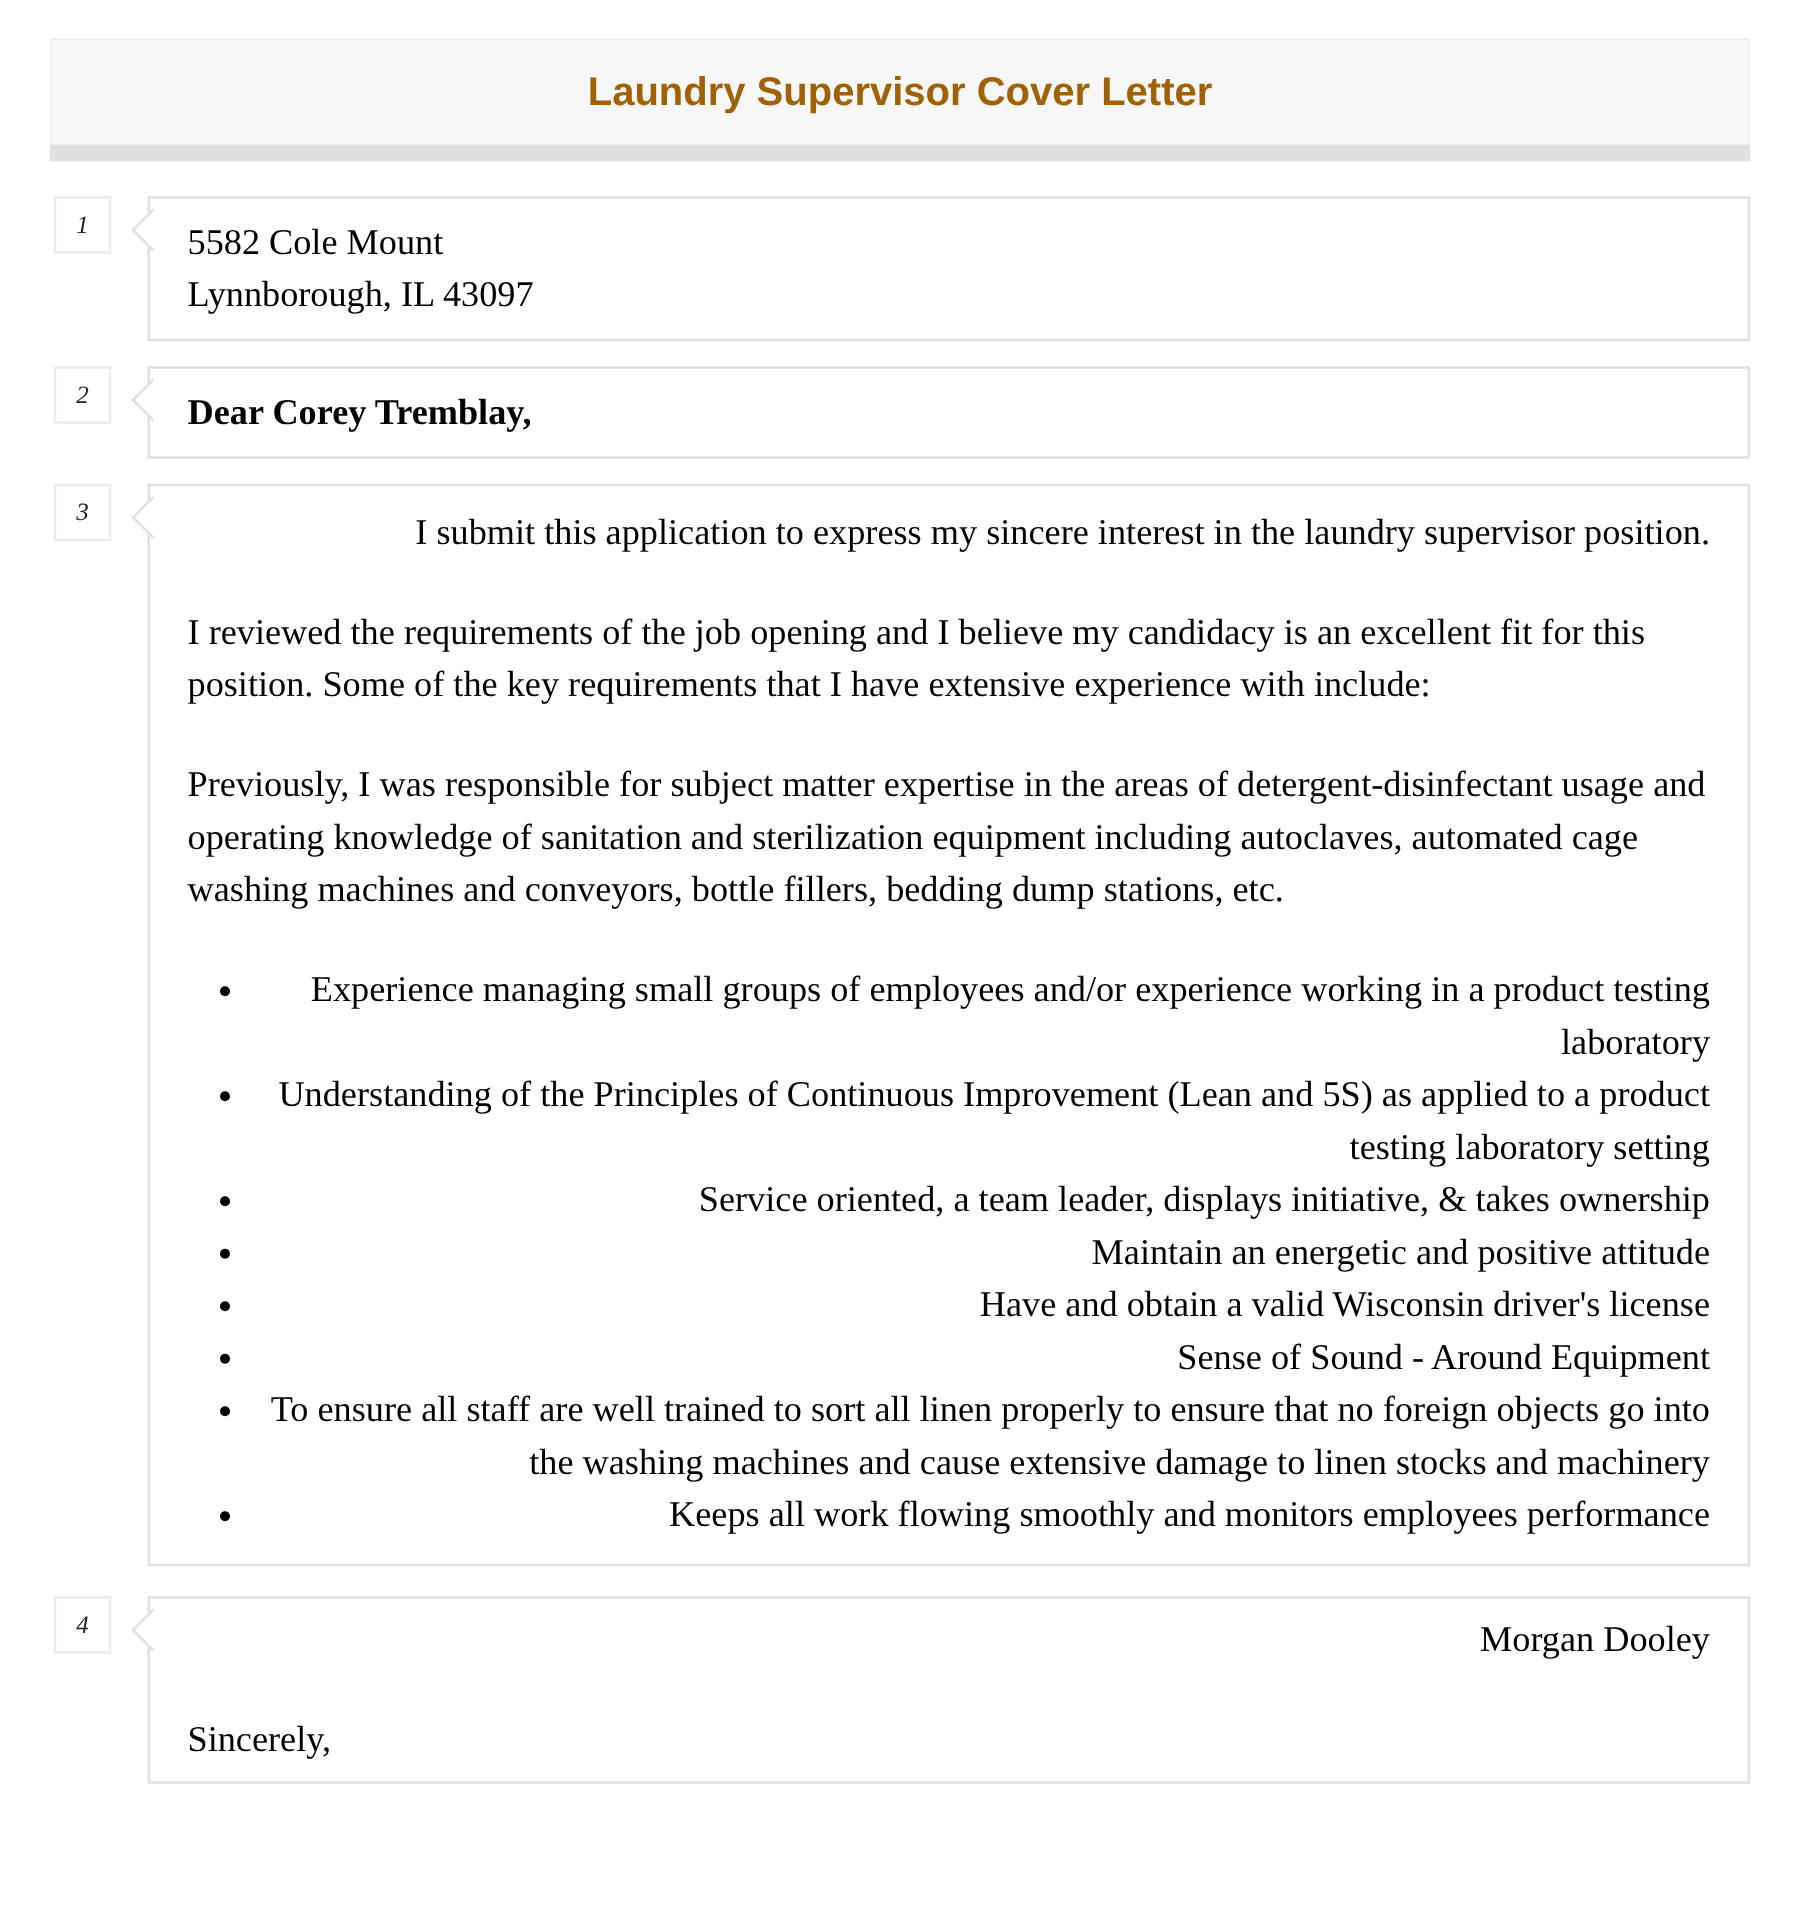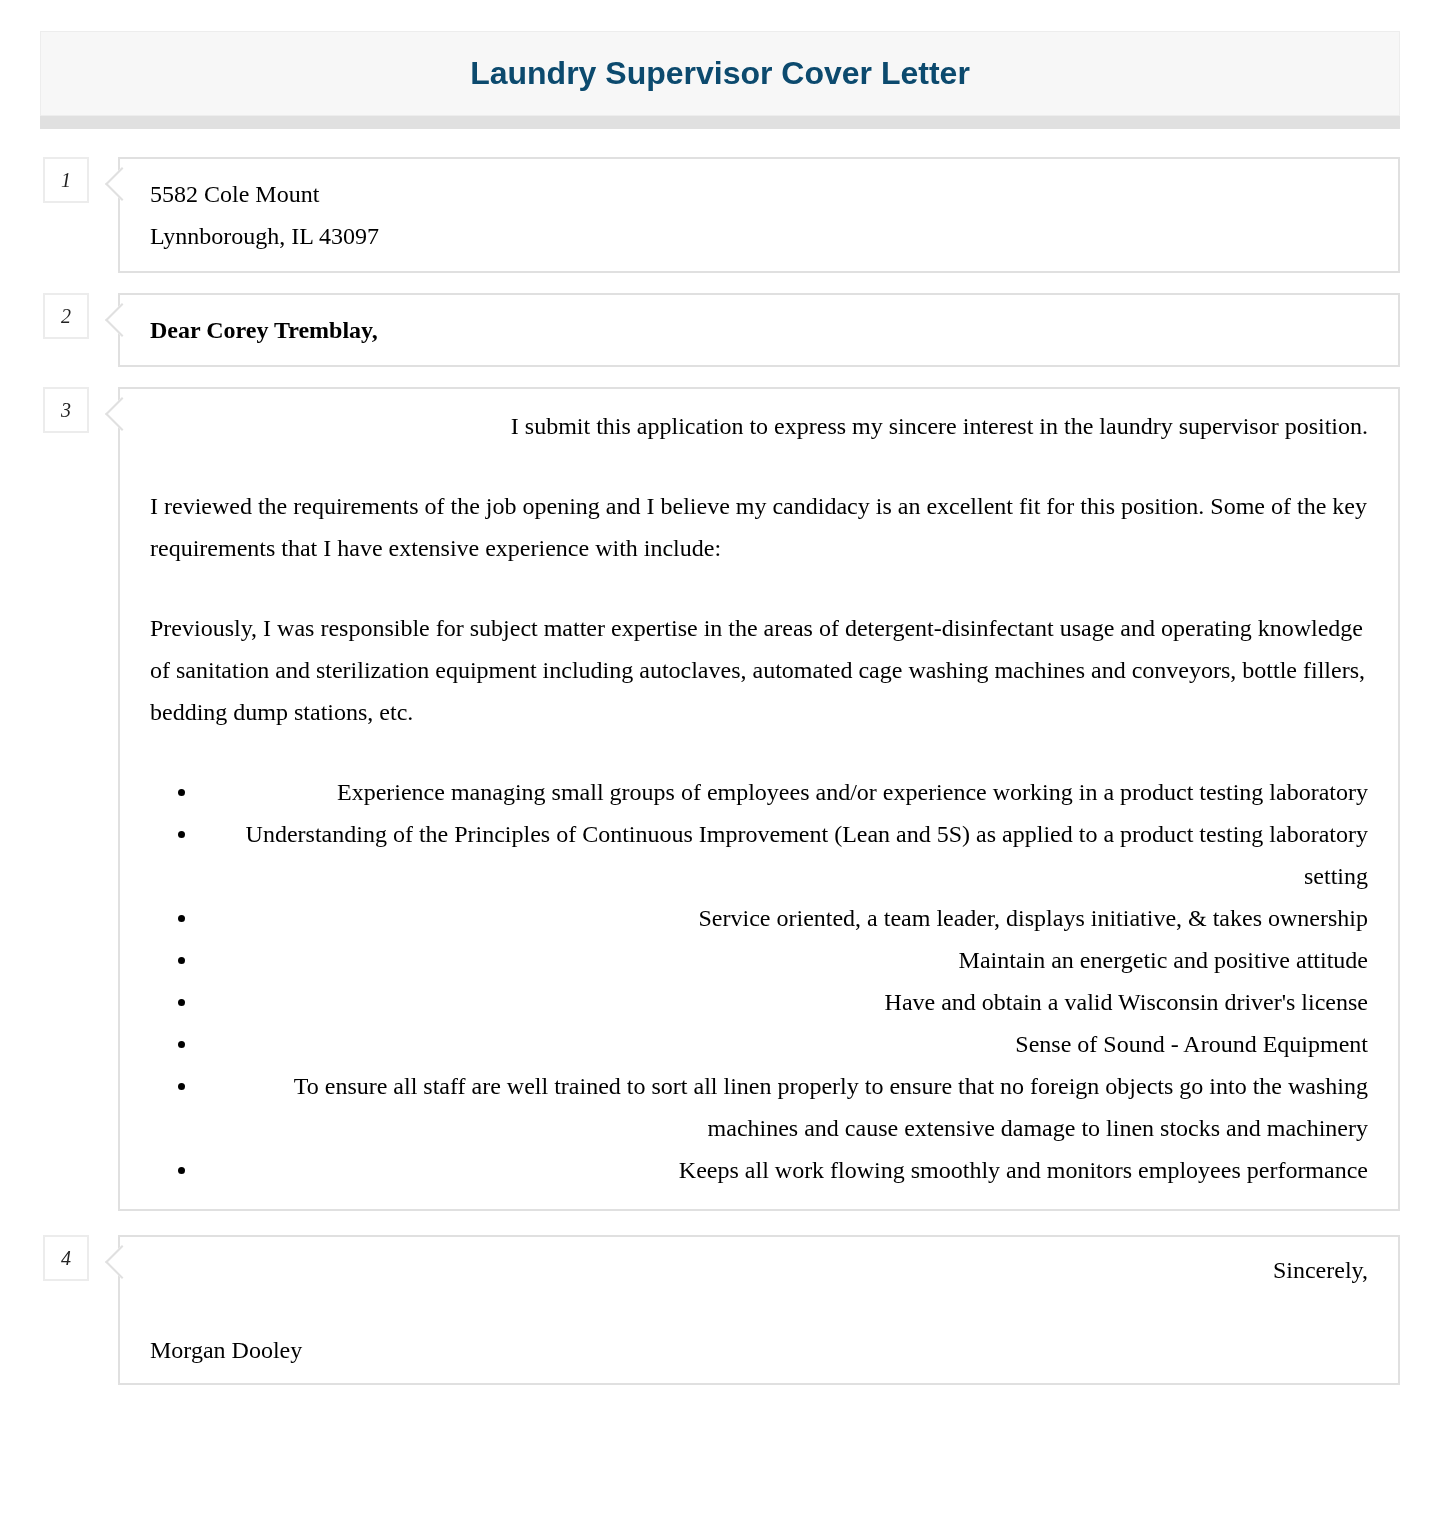--- a/index.html
+++ b/index.html
@@ -27,21 +27,21 @@
     height: 85px;
     display: flex;
     align-items: center;
     justify-content: center;
   }
   .banner h1 {
     margin: 0;
     font-family: "Liberation Sans", "DejaVu Sans", sans-serif;
     font-weight: bold;
     font-size: 32px;
-    color: #0c4a6e;
+    color: #a16207;
     letter-spacing: 0;
   }
 
   
   .section {
     display: flex;
     align-items: flex-start;
     margin-top: 20px;
   }
   .section.first { margin-top: 0; }
@@ -62,21 +62,21 @@
     font-style: italic;
     font-size: 20px;
     color: #222222;
   }
 
   .content {
     position: relative;
     flex: 1 1 auto;
     background: #ffffff;
     border: 2px solid #e0e0e0;
-    font-size: 24px;
+    font-size: 29px;
     line-height: 42px;
     padding: 14px 30px;
   }
   
   .content::before {
     content: "";
     position: absolute;
     left: -10px;
     top: 13px;
     width: 22px;
@@ -161,18 +161,18 @@
     </div>
   </div>
 
   <div class="section gap-lg">
     <div class="badge-col">
       <div class="badge">
         <span>4</span>
       </div>
     </div>
     <div class="content pad-sm">
+      <p>Morgan Dooley</p>
       <p>Sincerely,</p>
-      <p>Morgan Dooley</p>
     </div>
   </div>
 
 </div>
 
 </body></html>

